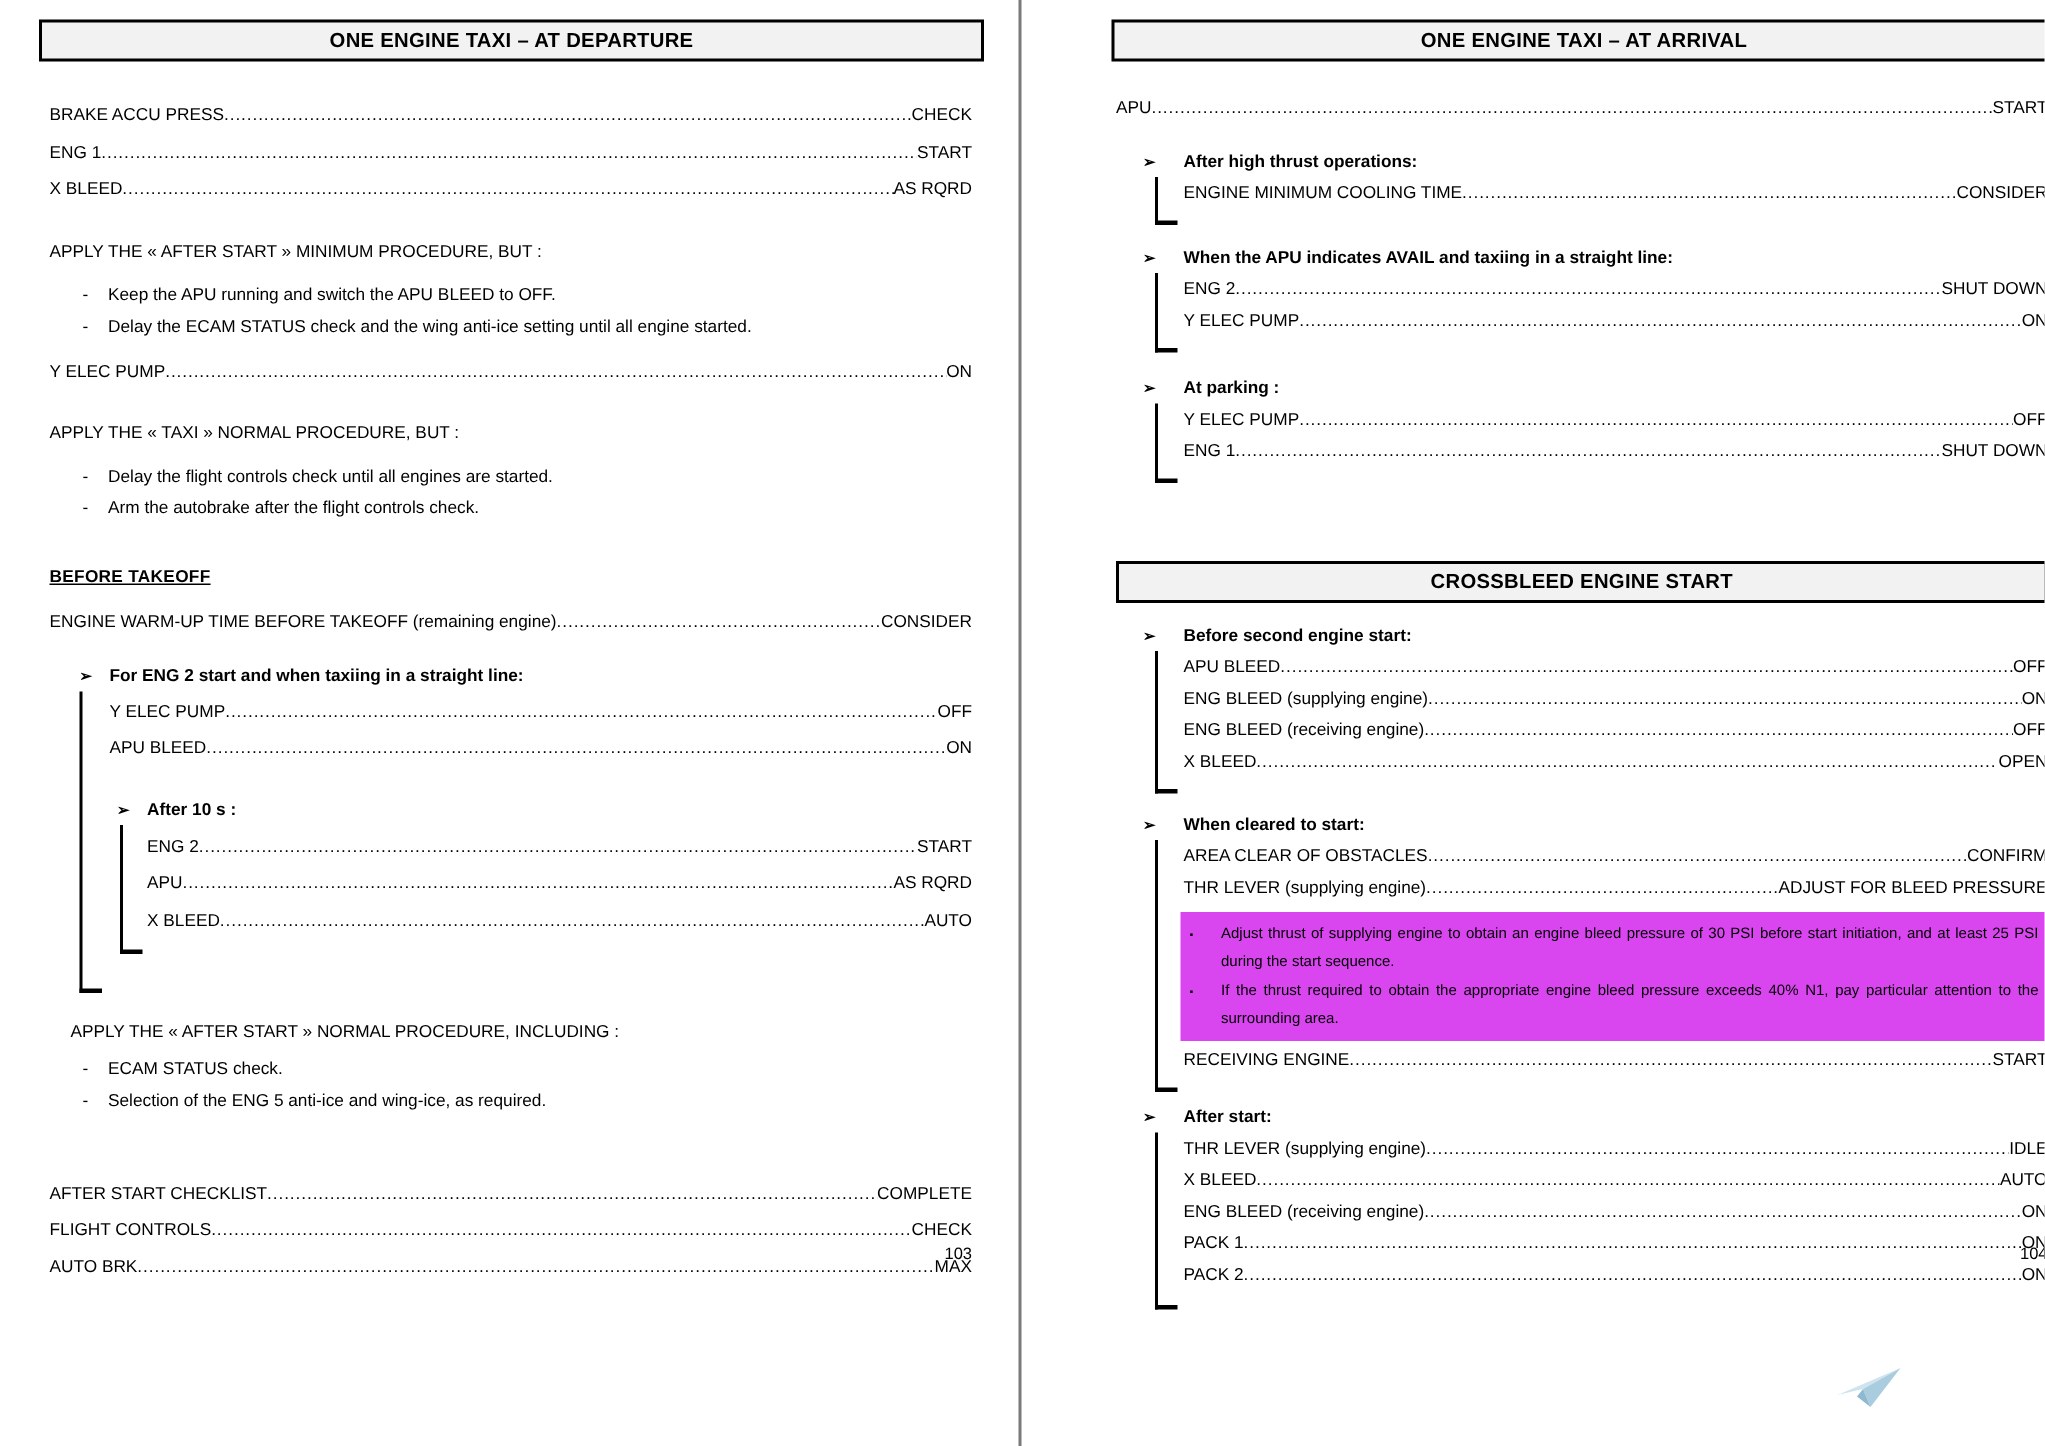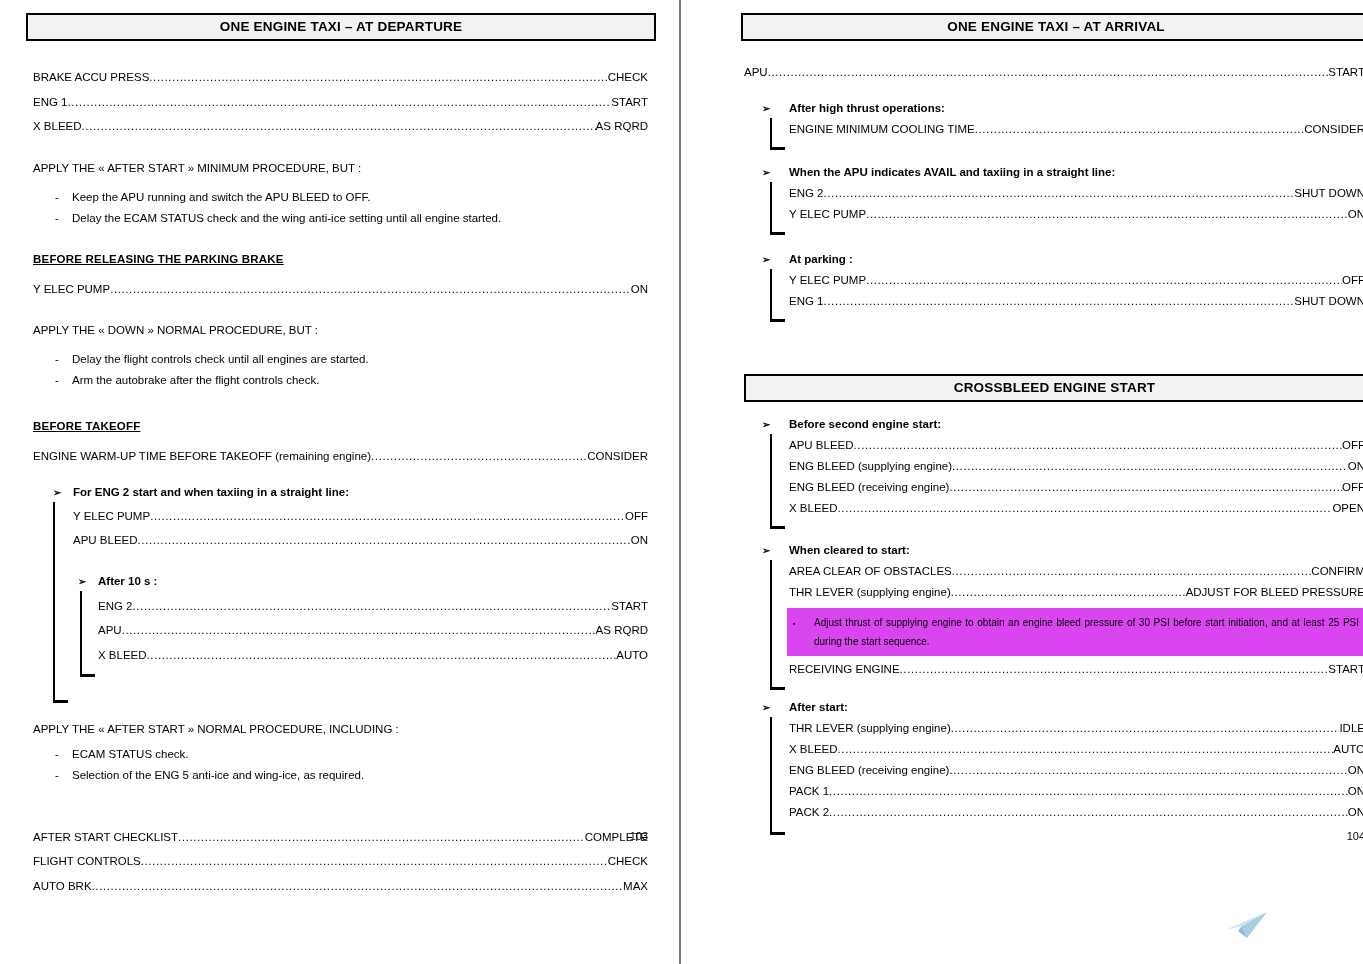--- a/index.html
+++ b/index.html
@@ -40,21 +40,21 @@
   .bullet+.bullet{margin-top:6px;}
   .note{background:#d946ef;padding:5px 10px 5px 6px;margin:8px -4px 0 -2px;
         font-size:10px;line-height:19px;text-align:justify;}
   .note-item{display:flex;}
   .sq{width:21px;flex:0 0 auto;font-size:7px;line-height:19px;padding-top:1px;text-align:left;}
   .note-item+.note-item{margin-top:0px;}
   .pagenum{position:absolute;bottom:14px;font-size:11px;}
   #pgL .pagenum{right:8px;}
   #pgR .pagenum{right:6px;}
   .plane{position:absolute;left:482px;top:910px;}.mt8{margin-top:8px;}.mt10{margin-top:10px;}.mt13{margin-top:13px;}
-  .mt14{margin-top:14px;}.mt15{margin-top:15px;}.mt17{margin-top:17px;}.mt19{margin-top:19px;}
+  .mt14{margin-top:14px;}.mt15{margin-top:15px;}.mt17{margin-top:17px;}.mt19{margin-top:19px;margin-left:14px;}
   .mt21{margin-top:21px;}.mt24{margin-top:24px;}.mt25{margin-top:25px;}.mt26{margin-top:26px;}
   .mt27{margin-top:27px;}.mt29{margin-top:29px;}.mt31{margin-top:31px;}
   .mt47{margin-top:47px;}.mt52{margin-top:52px;}
   .pb13{padding-bottom:13px;}.pb14{padding-bottom:14px;}.pb15{padding-bottom:15px;}.pb26{padding-bottom:26px;}
 </style>
 </head>
 <body>
 
 <div class="divider"></div>
 
@@ -85,28 +85,27 @@
       <div class="bullet">
         <span class="dash">-</span>
         <span>Keep the APU running and switch the APU BLEED to OFF.</span>
       </div>
       <div class="bullet">
         <span class="dash">-</span>
         <span>Delay the ECAM STATUS check and the wing anti-ice setting until all engine started.</span>
       </div>
     </div>
 
-    <div class="uh mt26">BEFORE RELEASING THE PARKING BRAKE</div>
     <div class="row mt15">
       <span class="lbl">Y ELEC PUMP</span>
       <span class="leader"></span>
       <span class="val">ON</span>
     </div>
 
-    <div class="par mt26">APPLY THE « DOWN » NORMAL PROCEDURE, BUT :</div>
+    <div class="par mt26">APPLY THE « TAXI » NORMAL PROCEDURE, BUT :</div>
     <div class="mt14">
       <div class="bullet">
         <span class="dash">-</span>
         <span>Delay the flight controls check until all engines are started.</span>
       </div>
       <div class="bullet">
         <span class="dash">-</span>
         <span>Arm the autobrake after the flight controls check.</span>
       </div>
     </div>
@@ -311,20 +310,24 @@
           <span class="lbl">THR LEVER (supplying engine)</span>
           <span class="leader"></span>
           <span class="val">ADJUST FOR BLEED PRESSURE</span>
         </div>
 
         <div class="note">
           <div class="note-item">
             <span class="sq">▪</span>
             <span>Adjust thrust of supplying engine to obtain an engine bleed pressure of 30 PSI before start initiation, and at least 25 PSI during the start sequence.</span>
           </div>
+          <div class="note-item">
+            <span class="sq">▪</span>
+            <span>If the thrust required to obtain the appropriate engine bleed pressure exceeds 40% N1, pay particular attention to the surrounding area.</span>
+          </div>
         </div>
 
         <div class="row mt8">
           <span class="lbl">RECEIVING ENGINE</span>
           <span class="leader"></span>
           <span class="val">START</span>
         </div>
       </div>
     </div>
 

